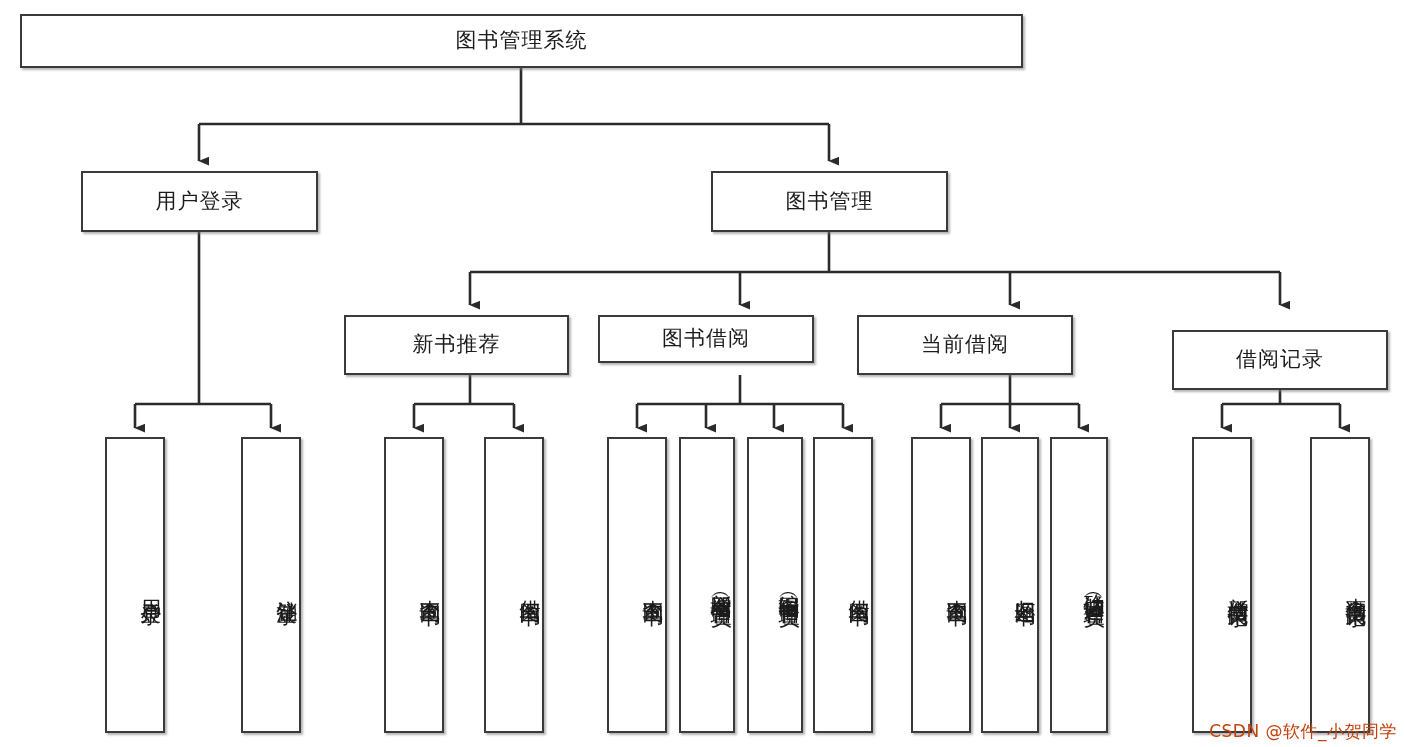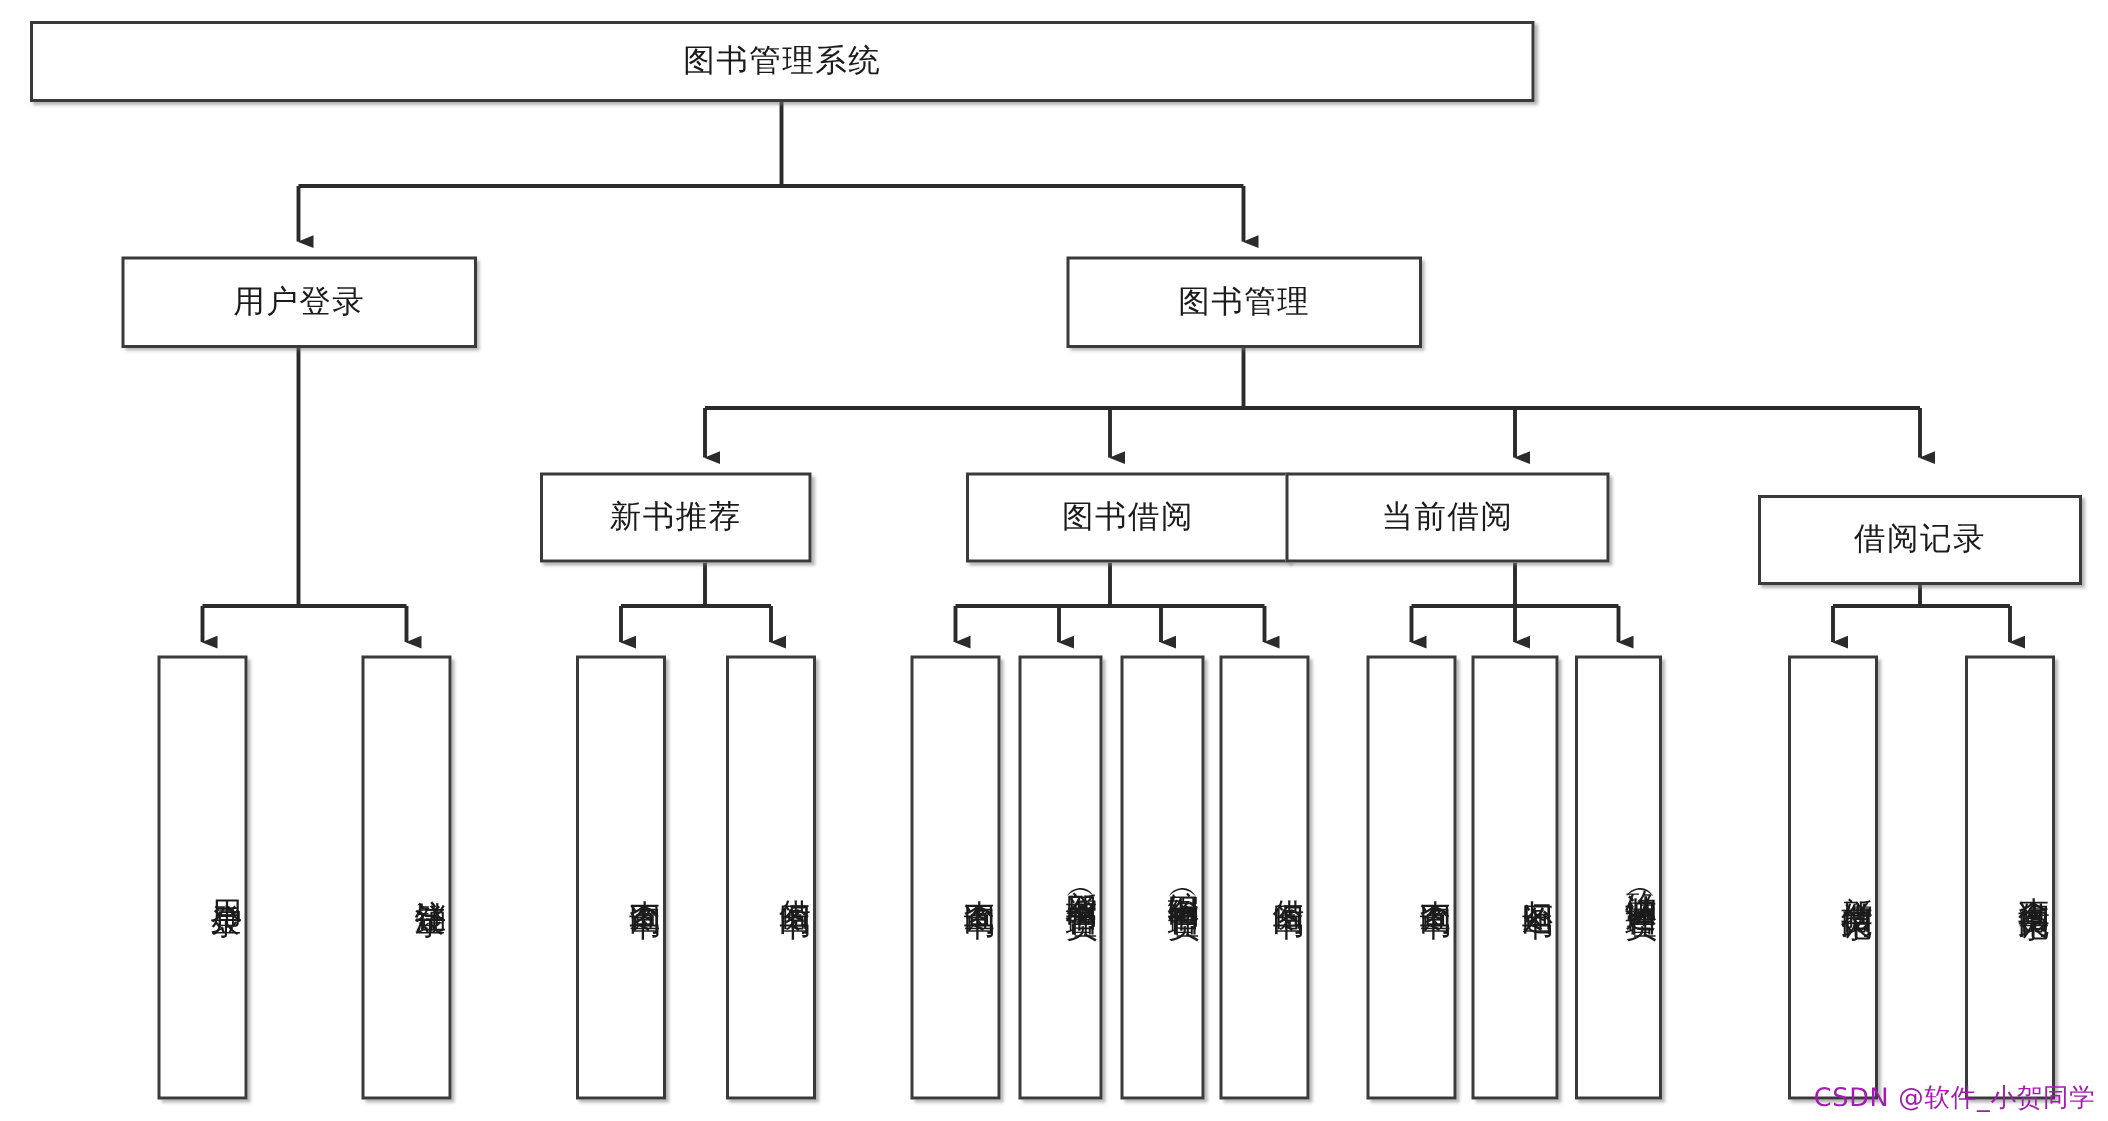--- a/index.html
+++ b/index.html
@@ -57,21 +57,21 @@
     padding-top: 2px;
   }
   .node-label {
     display: block;
   }
   #watermark {
     position: absolute;
     right: 8px;
     bottom: 4px;
     font-size: 17px;
-    color: #a21caf;
+    color: #c2410c;
     letter-spacing: 0.5px;
     white-space: nowrap;
     pointer-events: none;
   }
 </style>
 </head>
 <body>
 
 <div id="diagram-root">
 
@@ -129,24 +129,24 @@
     <span class="node-label">图书管理系统</span>
   </div>
 
   <div class="node horizontal" style="left:81px; top:171px; width:237px; height:61px;">
     <span class="node-label">用户登录</span>
   </div>
   <div class="node horizontal" style="left:711px; top:171px; width:237px; height:61px;">
     <span class="node-label">图书管理</span>
   </div>
 
-  <div class="node horizontal" style="left:360px; top:315px; width:181px; height:60px;">
+  <div class="node horizontal" style="left:344px; top:315px; width:225px; height:60px;">
     <span class="node-label">新书推荐</span>
   </div>
-  <div class="node horizontal" style="left:644px; top:315px; width:216px; height:60px;">
+  <div class="node horizontal" style="left:598px; top:315px; width:216px; height:48px;">
     <span class="node-label">图书借阅</span>
   </div>
   <div class="node horizontal" style="left:857px; top:315px; width:216px; height:60px;">
     <span class="node-label">当前借阅</span>
   </div>
   <div class="node horizontal" style="left:1172px; top:330px; width:216px; height:60px;">
     <span class="node-label">借阅记录</span>
   </div>
 
   <div class="node vertical" style="left:105px; top:437px; width:60px; height:296px;">

